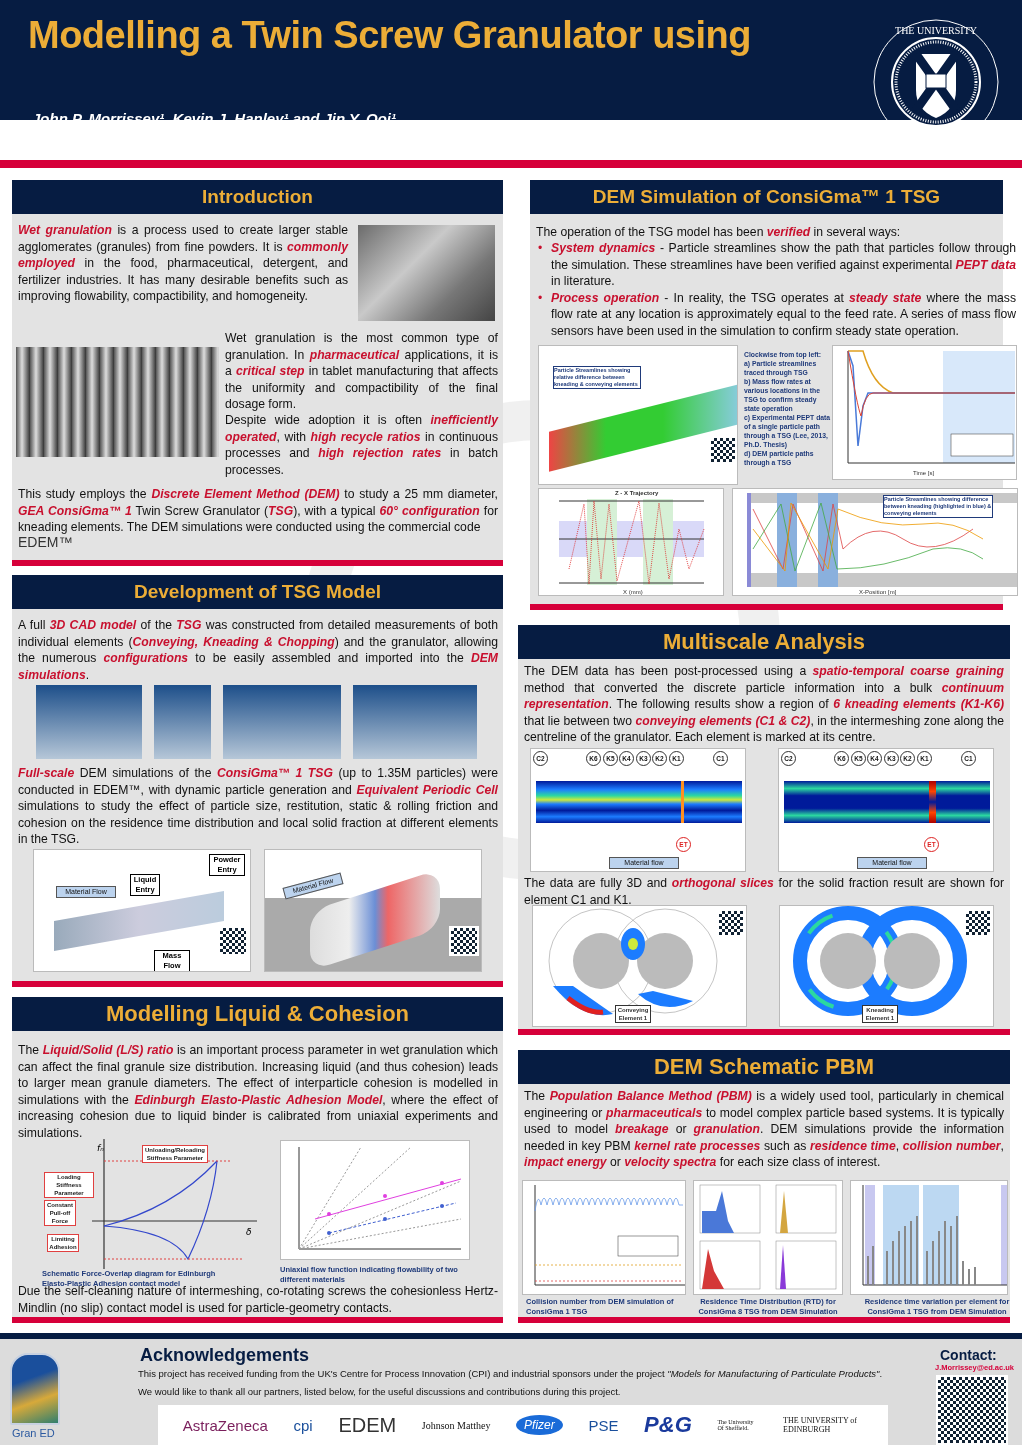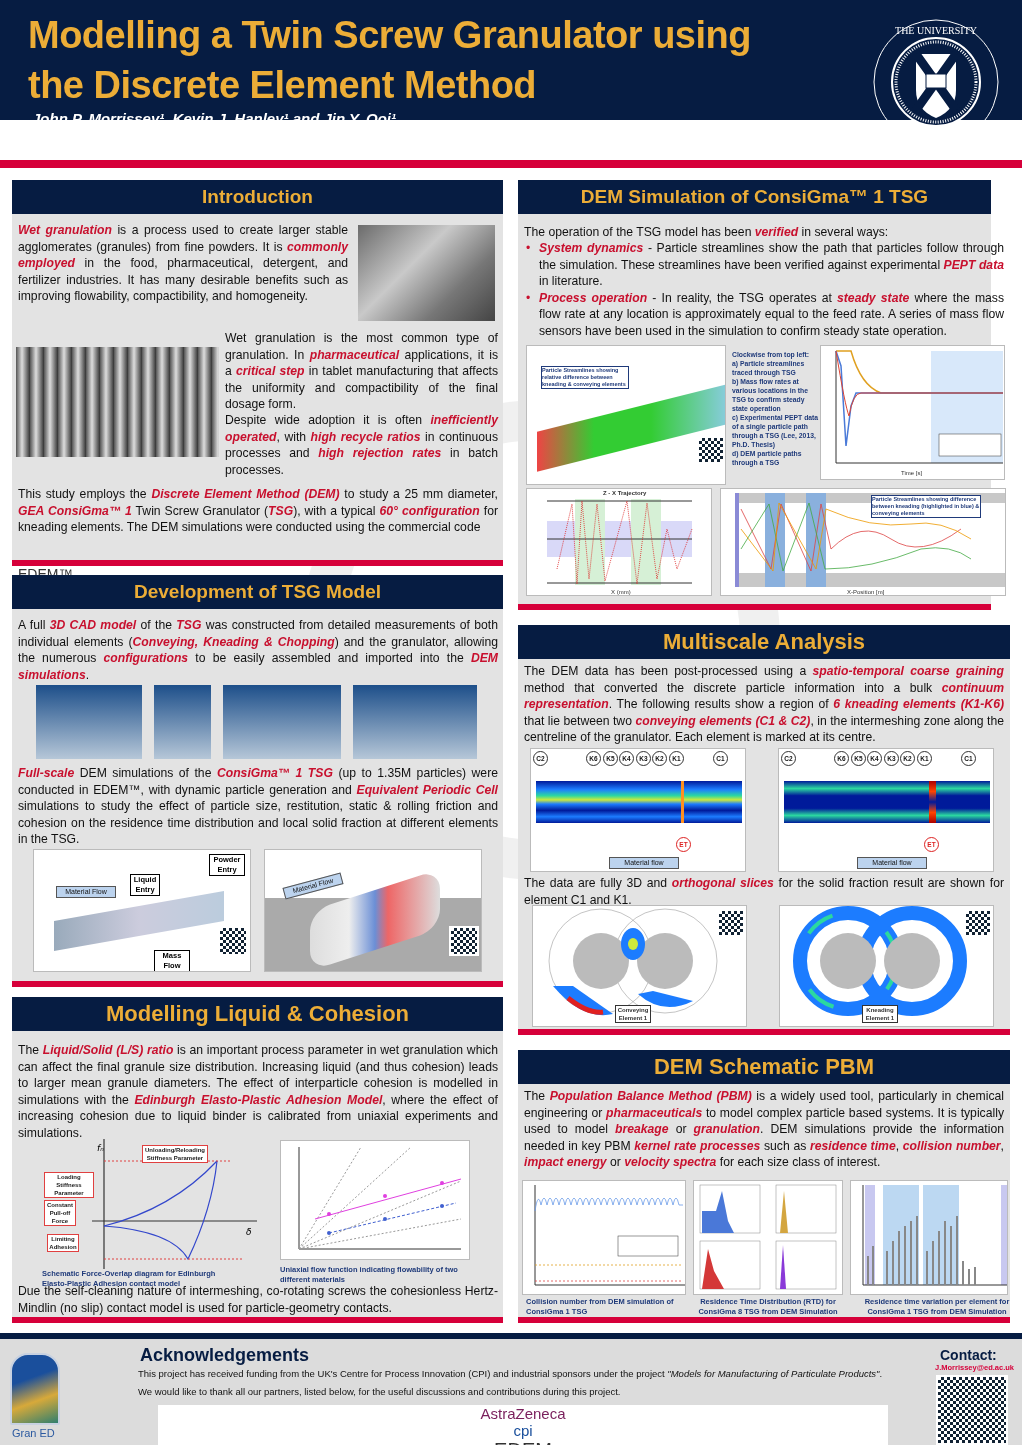--- a/index.html
+++ b/index.html
@@ -31,34 +31,33 @@
   .cad { background: linear-gradient(180deg, #1d4f8a, #b6c7d8); }
   .chart-bg { background: #fff; border: 1px solid #bbb; }
   .heat { background: linear-gradient(180deg, #001a9a 0%, #1c7cff 20%, #2bd8a0 35%, #cde93b 45%, #1c7cff 55%, #001a9a 70%, #1c7cff 85%, #001a9a 100%); }
   .circle-label { position: absolute; width: 15px; height: 15px; border: 1px solid #333; border-radius: 50%; font-size: 6.5px; line-height: 13px; text-align: center; background: #fff; font-family: "Liberation Sans", sans-serif; font-weight: bold; }
   .flowarrow { position: absolute; height: 12px; background: #bcd3ee; border: 1px solid #555; font-size: 7px; text-align: center; line-height: 10px; font-family: "Liberation Sans", sans-serif; }
   .qr { position: absolute; background: repeating-conic-gradient(#123 0% 25%, #fff 0% 50%) 0 0/6px 6px; border: 2px solid #fff; }
 
   .ack { position: absolute; left: 0; top: 1333px; width: 1022px; height: 112px; background: #dcdcdc; border-top: 6px solid #061c42; }
   .ack-title { position: absolute; left: 140px; top: 6px; font-family: "Liberation Sans", sans-serif; font-weight: bold; font-size: 18px; color: #061c42; }
   .ack-text { position: absolute; left: 138px; top: 26px; width: 760px; font-family: "Liberation Sans", sans-serif; font-size: 9.5px; line-height: 18px; color: #111; }
-  .logos { position: absolute; left: 158px; top: 66px; width: 730px; height: 40px; background: #fff; display: flex; align-items: center; justify-content: space-around; padding: 0 12px; flex-direction: column; }
+  .logos { position: absolute; left: 158px; top: 66px; width: 730px; height: 40px; background: #fff; display: flex; align-items: center; justify-content: space-around; padding: 0 12px; }
   .logo { font-family: "Liberation Sans", sans-serif; font-size: 15px; white-space: nowrap; }
   .contact-title { position: absolute; left: 940px; top: 8px; font-family: "Liberation Sans", sans-serif; font-weight: bold; font-size: 14px; color: #061c42; }
   .contact-email { position: absolute; left: 935px; top: 24px; font-family: "Liberation Sans", sans-serif; font-weight: bold; font-size: 7.5px; color: #d6003a; }
   .granlogo { position: absolute; left: 10px; top: 14px; width: 50px; height: 72px; border-radius: 18px 18px 2px 2px; background: linear-gradient(160deg, #1a4f9c 0%, #1a4f9c 35%, #d7a93a 65%, #2f7f6f 100%); border: 2px solid #c7d1e1; }
   .grantext { position: absolute; left: 12px; top: 88px; font-family: "Liberation Sans", sans-serif; font-size: 11px; color: #2c5aa0; }
 </style>
 </head>
 <body>
 
 <div class="header">
   <div class="title">
     <div>Modelling a Twin Screw Granulator using</div>
-    <div>the Discrete Element Method</div>
   </div>
   <div class="authors">John P. Morrissey¹, Kevin J. Hanley¹ and Jin Y. Ooi¹</div>
   <svg class="crest" viewBox="0 0 128 128">
     <circle cx="64" cy="64" r="62" fill="none" stroke="#fff" stroke-width="1"></circle>
     <circle cx="64" cy="64" r="44" fill="#061c42" stroke="#fff" stroke-width="2"></circle>
     <circle cx="64" cy="64" r="40" fill="none" stroke="#fff" stroke-width="3" stroke-dasharray="1 1.5"></circle>
     <path d="M44 36 H84 V72 Q84 92 64 100 Q44 92 44 72 Z" fill="#fff"></path>
     <path d="M44 36 L84 92 M84 36 L44 92" stroke="#061c42" stroke-width="9"></path>
     <rect x="54" y="56" width="20" height="14" fill="#fff" stroke="#061c42"></rect>
     <text x="64" y="16" font-size="10" fill="#fff" text-anchor="middle" font-family="Liberation Serif, serif">THE UNIVERSITY</text>
@@ -70,21 +69,21 @@
 <div class="watermark"></div>
 
 <div class="panel" style="left:12px; top:180px; width:491px; height:386px;">
   <div class="phead" style="height:34px; font-size:19px; line-height:34px;">Introduction</div>
   <div class="ptext" style="left:6px; top:42px; width:330px;"><span class="hl">Wet granulation</span><span> is a process used to create larger stable agglomerates (granules) from fine powders. It is </span><span class="hl">commonly employed</span><span> in the food, pharmaceutical, detergent, and fertilizer industries. It has many desirable benefits such as improving flowability, compactibility, and homogeneity.</span></div>
   <div class="img photo1" style="left:346px; top:45px; width:137px; height:96px;"></div>
   <div class="img photo2" style="left:4px; top:167px; width:203px; height:110px;"></div>
   <div class="ptext" style="left:213px; top:150px; width:273px;"><span>Wet granulation is the most common type of granulation. In </span><span class="hl">pharmaceutical</span><span> applications, it is a </span><span class="hl">critical step</span><span> in tablet manufacturing that affects the uniformity and compactibility of the final dosage form.</span></div>
   <div class="ptext" style="left:213px; top:232px; width:273px;"><span>Despite wide adoption it is often </span><span class="hl">inefficiently operated</span><span>, with </span><span class="hl">high recycle ratios</span><span> in continuous processes and </span><span class="hl">high rejection rates</span><span> in batch processes.</span></div>
   <div class="ptext" style="left:6px; top:306px; width:480px;"><span>This study employs the </span><span class="hl">Discrete Element Method (DEM)</span><span> to study a 25 mm diameter, </span><span class="hl">GEA ConsiGma™ 1</span><span> Twin Screw Granulator (</span><span class="hl">TSG</span><span>), with a typical </span><span class="hl">60° configuration</span><span> for kneading elements. The DEM simulations were conducted using the commercial code</span></div>
-  <div style="position:absolute; left:6px; top:354px; font-family:'Liberation Sans',sans-serif; font-size:14px; color:#333;margin-top:32px;">EDEM™</div>
+  <div style="position:absolute; left:6px; top:354px; font-family:'Liberation Sans',sans-serif; font-size:14px; color:#333;">EDEM™</div>
   <div class="pfoot"></div>
 </div>
 
 <div class="panel" style="left:12px; top:575px; width:491px; height:412px;">
   <div class="phead" style="height:34px; font-size:19px; line-height:34px;">Development of TSG Model</div>
   <div class="ptext" style="left:6px; top:42px; width:480px;"><span>A full </span><span class="hl">3D CAD model</span><span> of the </span><span class="hl">TSG</span><span> was constructed from detailed measurements of both individual elements (</span><span class="hl">Conveying, Kneading &amp; Chopping</span><span>) and the granulator, allowing the numerous </span><span class="hl">configurations</span><span> to be easily assembled and imported into the </span><span class="hl">DEM simulations</span><span>.</span></div>
   <div class="img cad" style="left:24px; top:110px; width:106px; height:74px;"></div>
   <div class="img cad" style="left:142px; top:110px; width:57px; height:74px;"></div>
   <div class="img cad" style="left:211px; top:110px; width:118px; height:74px;"></div>
   <div class="img cad" style="left:341px; top:110px; width:124px; height:74px;"></div>
@@ -139,21 +138,21 @@
       <circle cx="48" cy="92" r="2" fill="#4060d0"></circle>
         <circle cx="104" cy="78" r="2" fill="#4060d0"></circle>
         <circle cx="161" cy="65" r="2" fill="#4060d0"></circle>
     </svg>
   </div>
   <div class="caption" style="left:268px; top:268px; width:180px;">Uniaxial flow function indicating flowability of two different materials</div>
   <div class="ptext" style="left:6px; top:286px; width:480px;">Due the self-cleaning nature of intermeshing, co-rotating screws the cohesionless Hertz-Mindlin (no slip) contact model is used for particle-geometry contacts.</div>
   <div class="pfoot"></div>
 </div>
 
-<div class="panel" style="left:518px; top:180px; width:473px; height:430px;">
+<div class="panel" style="left:530px; top:180px; width:473px; height:430px;">
   <div class="phead" style="height:34px; font-size:19px; line-height:34px;">DEM Simulation of ConsiGma™ 1 TSG</div>
   <div class="ptext" style="left:6px; top:44px; width:480px;"><span>The operation of the TSG model has been </span><span class="hl">verified</span><span> in several ways:</span></div>
   <ul class="bul ptext" style="left:6px; top:60px; width:480px;">
     <li><span class="hl">System dynamics</span><span> - Particle streamlines show the path that particles follow through the simulation. These streamlines have been verified against experimental </span><span class="hl">PEPT data</span><span> in literature.</span></li>
     <li><span class="hl">Process operation</span><span> - In reality, the TSG operates at </span><span class="hl">steady state</span><span> where the mass flow rate at any location is approximately equal to the feed rate. A series of mass flow sensors have been used in the simulation to confirm steady state operation.</span></li>
   </ul>
   <div class="img chart-bg" style="left:8px; top:165px; width:200px; height:140px; background:#fff;">
     <div style="position:absolute; left:10px; top:62px; width:190px; height:40px; background:linear-gradient(90deg,#e44 0%,#3c3 30%,#3c3 60%,#8cd 100%); transform:skewY(-14deg);"></div>
     <div class="caption" style="left:14px; top:20px; width:88px; border:1px solid #1f3a7a; background:#fff; font-size:5.5px; line-height:7px;">Particle Streamlines showing relative difference between kneading &amp; conveying elements</div>
     <div class="qr" style="left:170px; top:90px; width:28px; height:28px;"></div>

